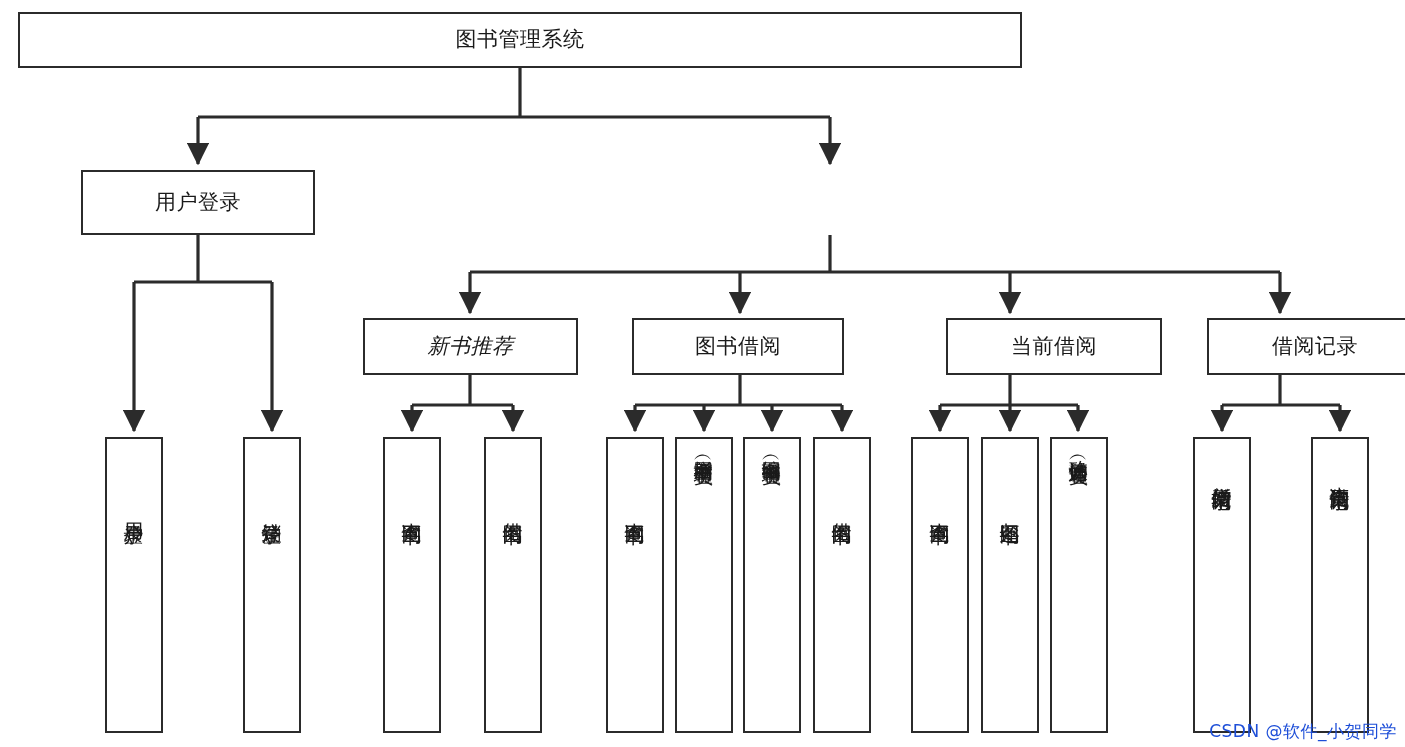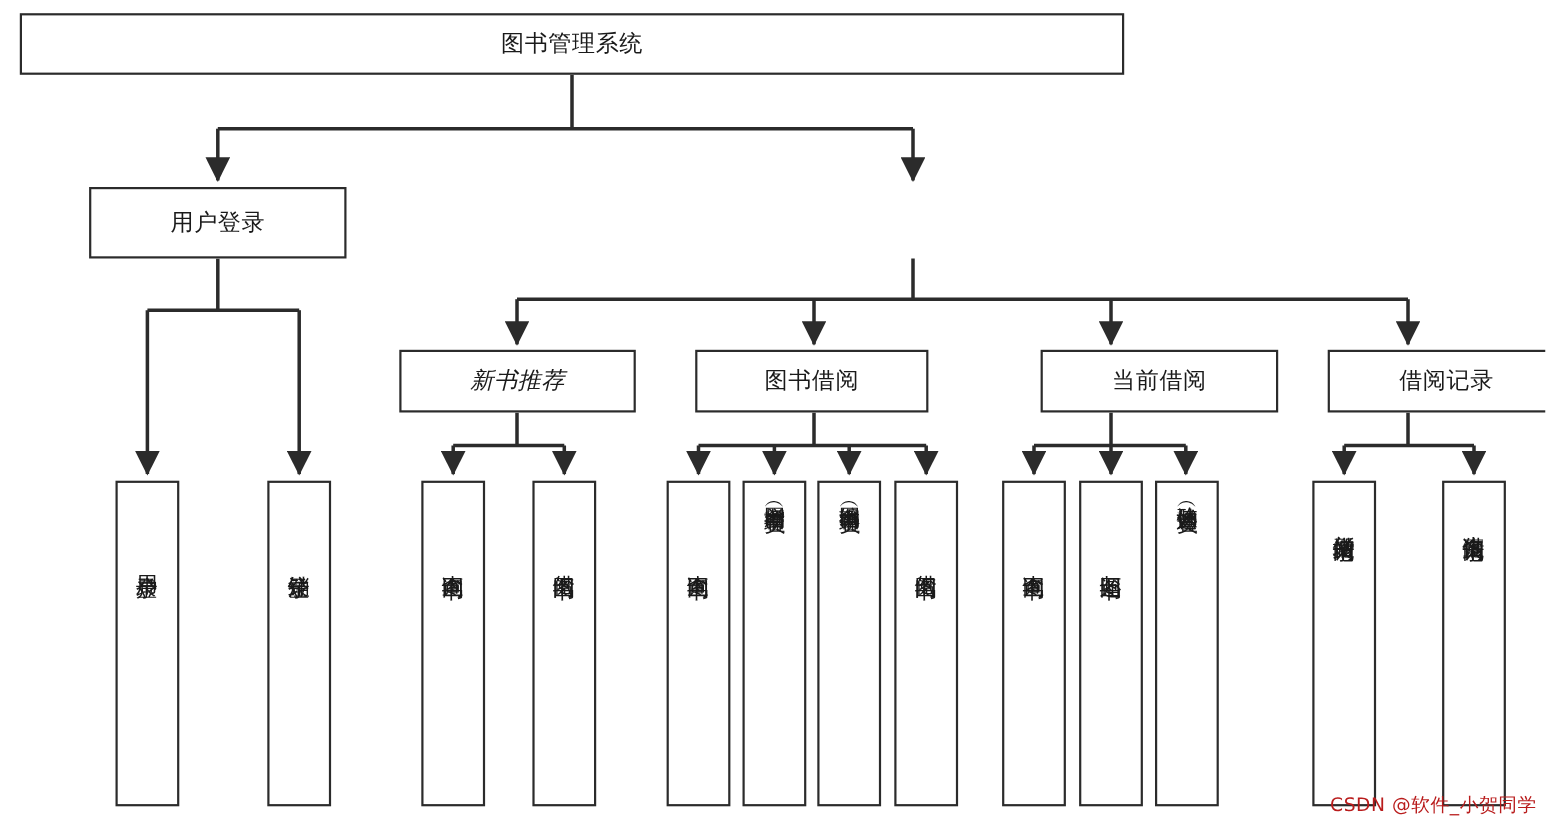--- a/index.html
+++ b/index.html
@@ -62,21 +62,21 @@
     white-space: nowrap;
   }
   .node.vert.tall-text .label {
     font-size: 19px;
   }
   .watermark {
     position: absolute;
     right: 8px;
     bottom: 4px;
     font-size: 17px;
-    color: #b91c1c;
+    color: #1d4ed8;
     letter-spacing: 0.5px;
     white-space: nowrap;
     pointer-events: none;
     font-family: "DejaVu Sans", "Liberation Sans", sans-serif;
   }
 </style>
 </head>
 <body>
 
 <div id="diagram-root">

